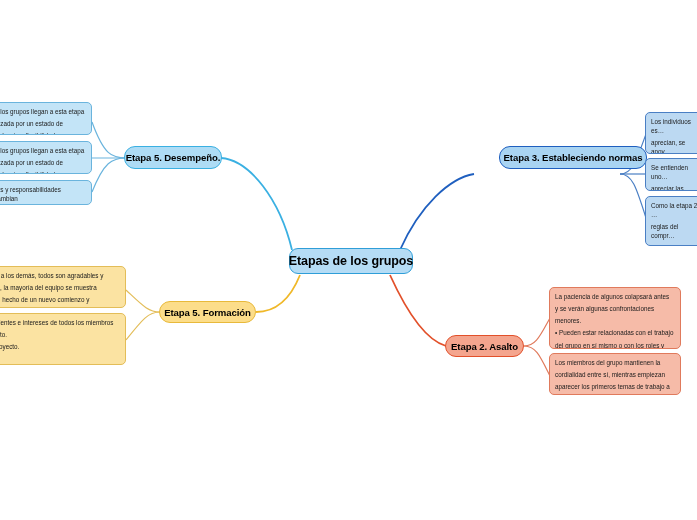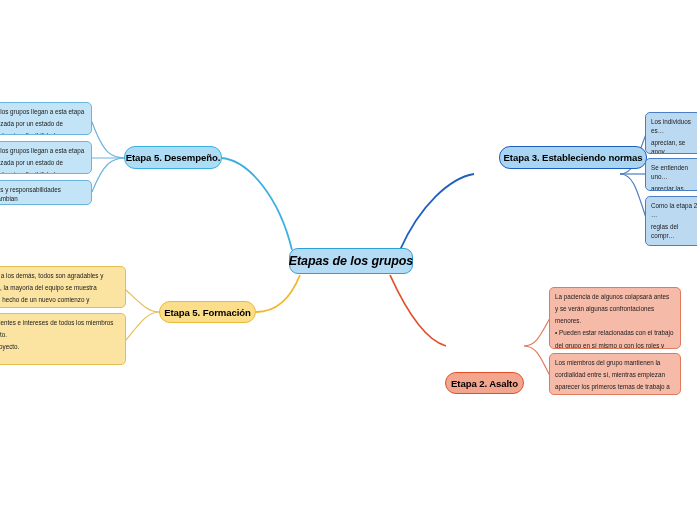--- a/index.html
+++ b/index.html
@@ -40,21 +40,20 @@
     letter-spacing: -0.1px;
     white-space: nowrap;
   }
   .node-root {
     background: #b5dcf5;
     border: 1.6px solid #2f9ed8;
     border-radius: 9px;
     color: #000000;
     font-size: 12.5px;
     padding: 0 10px;
-    font-style: italic;
   }
   .node-branch {
     border-radius: 11px;
     font-size: 9.6px;
     color: #000000;
     padding: 0 9px;
   }
   .b-blue-light {
     background: #aedcf5;
     border: 1.5px solid #3ab0e2;
@@ -63,21 +62,20 @@
     background: #a9d4f2;
     border: 1.5px solid #1f5fbf;
   }
   .b-yellow {
     background: #fcdd8a;
     border: 1.5px solid #e8b93a;
   }
   .b-salmon {
     background: #f4a58e;
     border: 1.5px solid #e2502a;
-    margin-top: 37px;
   }
 
   
   .leaf {
     position: absolute;
     box-sizing: border-box;
     border-radius: 5px;
     font-size: 6.3px;
     line-height: 1.45;
     color: #1a1a1a;

